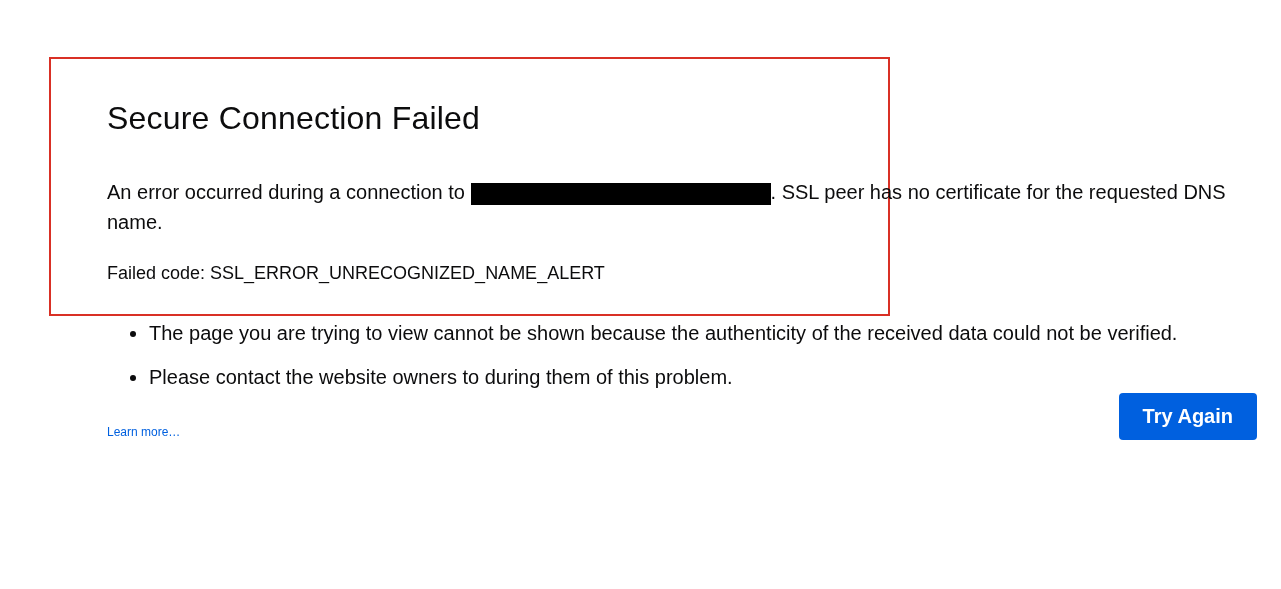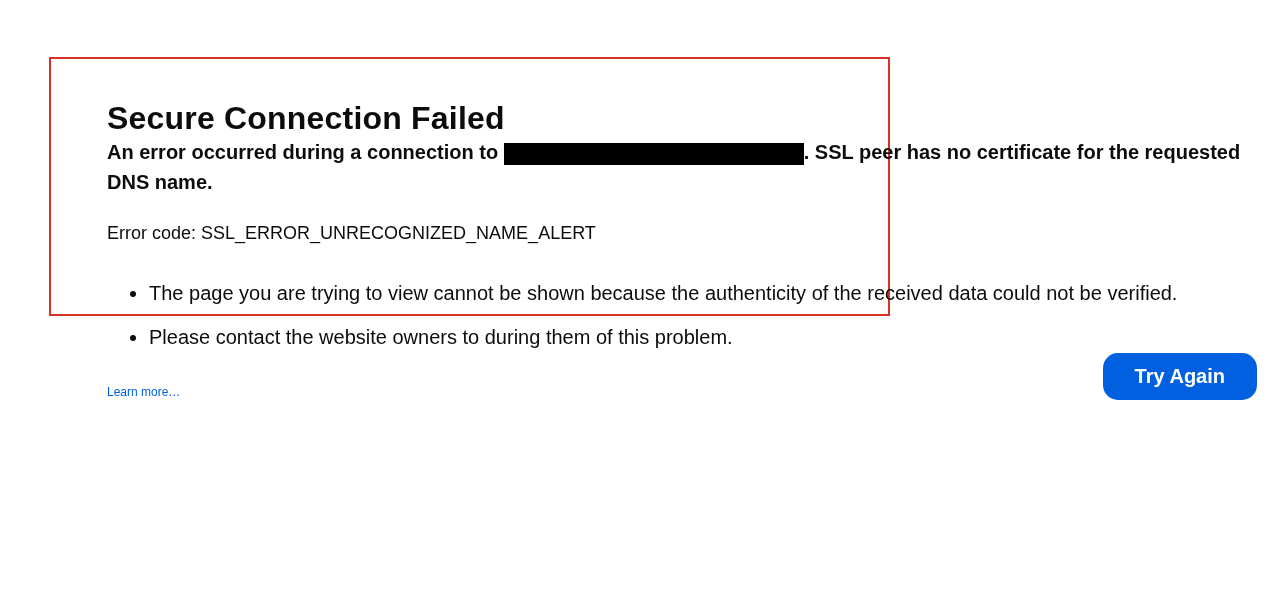--- a/index.html
+++ b/index.html
@@ -21,27 +21,28 @@
       pointer-events: none;
     }
     .content {
       position: absolute;
       left: 107px;
       top: 100px;
       right: 0;
     }
     .title {
       font-size: 32px;
-      font-weight: 700;
+      font-weight: 400;
       color: #0c0c0d;
+      margin-bottom: 40px;
       letter-spacing: 0.2px;
     }
     .desc-line {
       font-size: 20px;
-      font-weight: 700;
+      font-weight: 400;
       line-height: 1.5;
       margin-bottom: 26px;
     }
     .redaction {
       display: inline-block;
       width: 300px;
       height: 22px;
       background: #000;
       vertical-align: text-bottom;
       position: relative;
@@ -72,41 +73,41 @@
     }
     .try-again {
       position: absolute;
       right: 24px;
       bottom: 0;
       background: #0060df;
       color: #fff;
       border: none;
       font-size: 20px;
       font-weight: 600;
-      padding: 12px 32px;
-      border-radius: 15px;
+      padding: 12px 24px;
+      border-radius: 4px;
       cursor: pointer;
       font-family: inherit;
     }
   </style>
 </head>
 <body>
 
 <div class="highlight-box"></div>
 
 <div class="content">
 
   <h1 class="title">Secure Connection Failed</h1>
 
   <p class="desc-line">
     <span>An error occurred during a connection to </span><span class="redaction"></span><span>. SSL peer has no certificate for the requested DNS name.</span>
   </p>
 
   <p class="error-code-line">
-    <span>Error code: </span><span>SSL_ERROR_UNRECOGNIZED_NAME_ALERT</span>
+    <span>Failed code: </span><span>SSL_ERROR_UNRECOGNIZED_NAME_ALERT</span>
   </p>
 
   <ul class="bullets">
     <li>The page you are trying to view cannot be shown because the authenticity of the received data could not be verified.</li>
     <li>Please contact the website owners to during them of this problem.</li>
   </ul>
 
   <a class="learn-more">Learn more…</a>
 
   <button class="try-again">Try Again</button>

